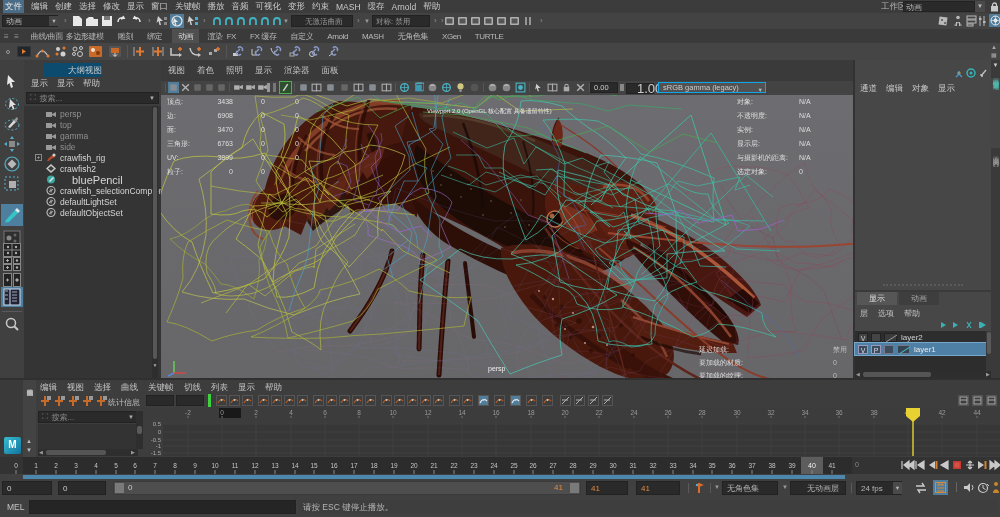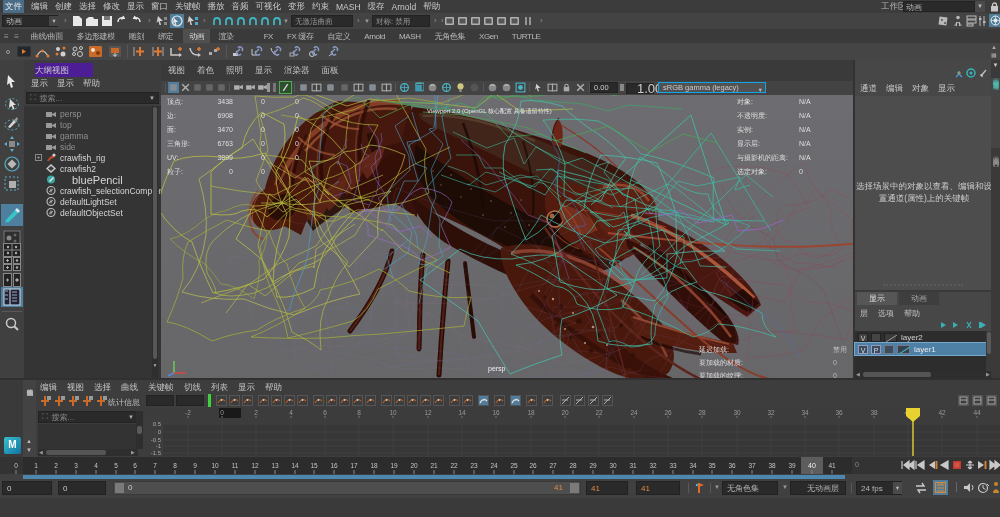--- a/index.html
+++ b/index.html
@@ -82,21 +82,21 @@
         <path d="M3,10 v-4 a3,3 0 0 1 6,0 v4" stroke="#3fb4c4" stroke-width="1.8" fill="none"></path>
       </svg>
       <svg class="abs" style="left:259px;top:2px" width="12" height="12" viewBox="0 0 12 12">
         <path d="M3,10 v-4 a3,3 0 0 1 6,0 v4" stroke="#3fb4c4" stroke-width="1.8" fill="none"></path>
       </svg>
       <svg class="abs" style="left:271px;top:2px" width="12" height="12" viewBox="0 0 12 12">
         <path d="M3,10 v-4 a3,3 0 0 1 6,0 v4" stroke="#3fb4c4" stroke-width="1.8" fill="none"></path>
         <path d="M6,11 l0,0" stroke="#ddd"></path>
       </svg>
       <span class="abs" style="left:283px;top:5px;color:#999;font-size:6px">▼</span>
-      <div class="abs fld" style="left:291px;top:2px;width:62px;height:12px;font-size:7.5px;color:#999;line-height:11px;padding-left:3px">无激活曲面</div>
+      <div class="abs fld" style="left:291px;top:2px;width:62px;height:12px;font-size:7.5px;color:#999;line-height:11px;padding-left:13px">无激活曲面</div>
       <div class="abs" style="left:357px;top:3px;width:5px;height:10px;color:#909090;font-size:8px">›</div>
       <span class="abs" style="left:364px;top:5px;color:#999;font-size:6px">▼</span>
       <div class="abs fld" style="left:372px;top:2px;width:58px;height:12px;font-size:7.5px;color:#999;line-height:11px;padding-left:3px">对称: 禁用</div>
       <div class="abs" style="left:434px;top:3px;width:5px;height:10px;color:#909090;font-size:8px">›</div>
       <div class="abs" style="left:441px;top:3px;width:5px;height:10px;color:#909090;font-size:8px">›</div>
       <svg class="abs" style="left:444px;top:2px" width="11" height="12" viewBox="0 0 11 12">
         <rect x="1" y="2" width="9" height="8" rx="1" fill="#b0b0b0"></rect>
         <rect x="2.5" y="3.5" width="6" height="5" fill="#555"></rect>
       </svg>
       <svg class="abs" style="left:457px;top:2px" width="11" height="12" viewBox="0 0 11 12">
@@ -148,26 +148,26 @@
           <circle cx="6.5" cy="6.5" r="2" fill="#e8e8e8"></circle>
           <path d="M6.5,2 v9 M2,6.5 h9" stroke="#e8e8e8" stroke-width="0.7"></path>
         </svg>
       </div>
     </div>
 
 <div class="abs row" style="left:0;top:29px;width:1000px;height:14px;background:#3a3a3a;font-size:8px;letter-spacing:-0.4px;color:#b9b9b9">
  <span style="margin-left:4px;color:#999">≡</span>
       <span style="margin-left:6px;color:#999">≡</span>
  <span style="margin-left:12px">曲线/曲面</span>
-      <span style="margin-left:14px">多边形建模</span>
+      <span style="margin-left:3px">多边形建模</span>
       <span style="margin-left:14px">雕刻</span>
       <span style="margin-left:14px">绑定</span>
  <span style="margin-left:10px;background:#4f4f4f;padding:2px 6px;color:#ddd">动画</span>
  <span style="margin-left:8px">渲染</span>
-      <span style="margin-left:30px">FX</span>
+      <span style="margin-left:4px">FX</span>
       <span style="margin-left:14px">FX 缓存</span>
       <span style="margin-left:14px">自定义</span>
       <span style="margin-left:14px">Arnold</span>
       <span style="margin-left:14px">MASH</span>
       <span style="margin-left:14px">无角色集</span>
       <span style="margin-left:14px">XGen</span>
       <span style="margin-left:14px">TURTLE</span>
 </div>
 
 <div class="abs" style="left:0;top:43px;width:1000px;height:17px;background:#454545" id="shelf">
@@ -350,21 +350,21 @@
       <div class="abs" style="left:2px;top:251px;width:20px;height:1px;background:#5a5a5a"></div>
       <div class="abs" style="left:4px;top:256px;width:16px;height:16px">
         <svg width="16" height="16" viewBox="0 0 16 16">
           <circle cx="7" cy="7" r="4.5" fill="none" stroke="#c9c9c9" stroke-width="1.5"></circle>
           <path d="M10.5,10.5 L14,14" stroke="#c9c9c9" stroke-width="2"></path>
         </svg>
       </div>
     </div>
 
 <div class="abs" style="left:24px;top:60px;width:137px;height:318px;background:#3d3d3d" id="outliner">
- <div class="abs" style="left:11px;top:3px;width:58px;height:14px;background:#4c1d95;color:#c9c9c9;font-size:8.5px;text-align:left;line-height:14px">大纲视图</div>
+ <div class="abs" style="left:20px;top:3px;width:58px;height:14px;background:#0c4a6e;color:#c9c9c9;font-size:8.5px;text-align:right;line-height:14px">大纲视图</div>
  <div class="abs row" style="left:0;top:17px;width:137px;height:13px;background:#3d3d3d;font-size:8.5px">
   <span style="margin-left:7px">显示</span>
         <span style="margin-left:9px">显示</span>
         <span style="margin-left:9px">帮助</span>
  </div>
  <div class="abs fld row" style="left:2px;top:32px;width:133px;height:12px;font-size:8px;color:#888">
   <span style="margin-left:3px;color:#777">⛶</span>
         <span style="margin-left:4px">搜索...</span>
   <span style="position:absolute;right:3px;font-size:6px;color:#aaa">▼</span>
  </div>
@@ -926,23 +926,20 @@
           <circle cx="16" cy="5" r="1.5" fill="#35b4b8"></circle>
 <path d="M26,8 L31,2 M26,8 L28,8 M26,8 L26,6" stroke="#c0c0c0" stroke-width="1.3"></path>
 </svg>
       </div>
  <div class="abs row" style="left:0;top:22px;width:138px;height:13px;font-size:8.5px">
   <span style="margin-left:5px">通道</span>
         <span style="margin-left:9px">编辑</span>
         <span style="margin-left:9px">对象</span>
         <span style="margin-left:9px">显示</span>
  </div>
- <div class="abs" style="left:0;top:36px;width:138px;height:194px;background:#4d4d4d;color:#c9c9c9;font-size:8.5px;text-align:center">
-   <div style="margin-top:84px;line-height:12px">选择场景中的对象以查看、编辑和设<br>置通道(属性)上的关键帧</div>
- </div>
  <div class="abs" style="left:0;top:230px;width:138px;height:88px;background:#474747" id="layered">
 <div class="abs" style="left:0;top:0;width:138px;height:2px;background:#3a3a3a"></div>
 <div class="abs" style="left:2px;top:2px;width:40px;height:13px;background:#565656;color:#ddd;font-size:8px;text-align:center;line-height:13px">显示</div>
 <div class="abs" style="left:44px;top:2px;width:40px;height:13px;background:#3e3e3e;color:#aaa;font-size:8px;text-align:center;line-height:13px">动画</div>
 <div class="abs row" style="left:0;top:17px;width:138px;height:12px;font-size:8px;color:#c3c3c3">
  <span style="margin-left:5px">层</span>
           <span style="margin-left:10px">选项</span>
           <span style="margin-left:10px">帮助</span>
 </div>
 <div class="abs" style="left:84px;top:30px;width:52px;height:10px">
@@ -1488,13 +1485,18 @@
         <path d="M6,3 v3 l2.5,1.5" stroke="#c9c9c9" fill="none"></path>
         <path d="M10,2 l2,2" stroke="#c9c9c9"></path>
       </svg>
       <svg class="abs" style="left:991px;top:7px" width="14" height="13" viewBox="0 0 14 13">
         <circle cx="5" cy="3" r="2" fill="#c9862a"></circle>
         <path d="M2,12 C2,7 8,7 8,12Z" fill="#c9862a"></path>
         <path d="M9,4 h4 M11,2 v4" stroke="#4ab0d0" stroke-width="1.2"></path>
       </svg>
     </div>
 
+<div class="abs" style="left:0;top:498px;width:1000px;height:19px;background:#404040" id="cmdline">
+ <span class="abs" style="left:7px;top:4px;font-size:8.5px;color:#c3c3c3">MEL</span>
+ <div class="abs fld" style="left:29px;top:2px;width:267px;height:14px;background:#252525"></div>
+ <div class="abs" style="left:298px;top:2px;width:700px;height:14px;background:#3e3e3e;color:#b5b5b5;font-size:8.5px;line-height:14px;padding-left:5px">请按 ESC 键停止播放。</div>
+</div>
 
 </div>
 </body></html>

